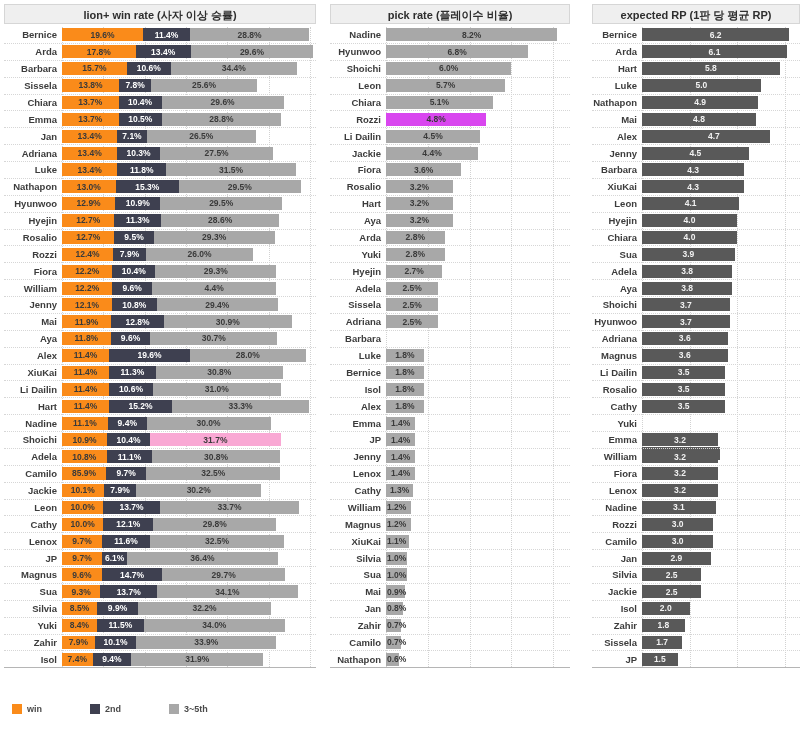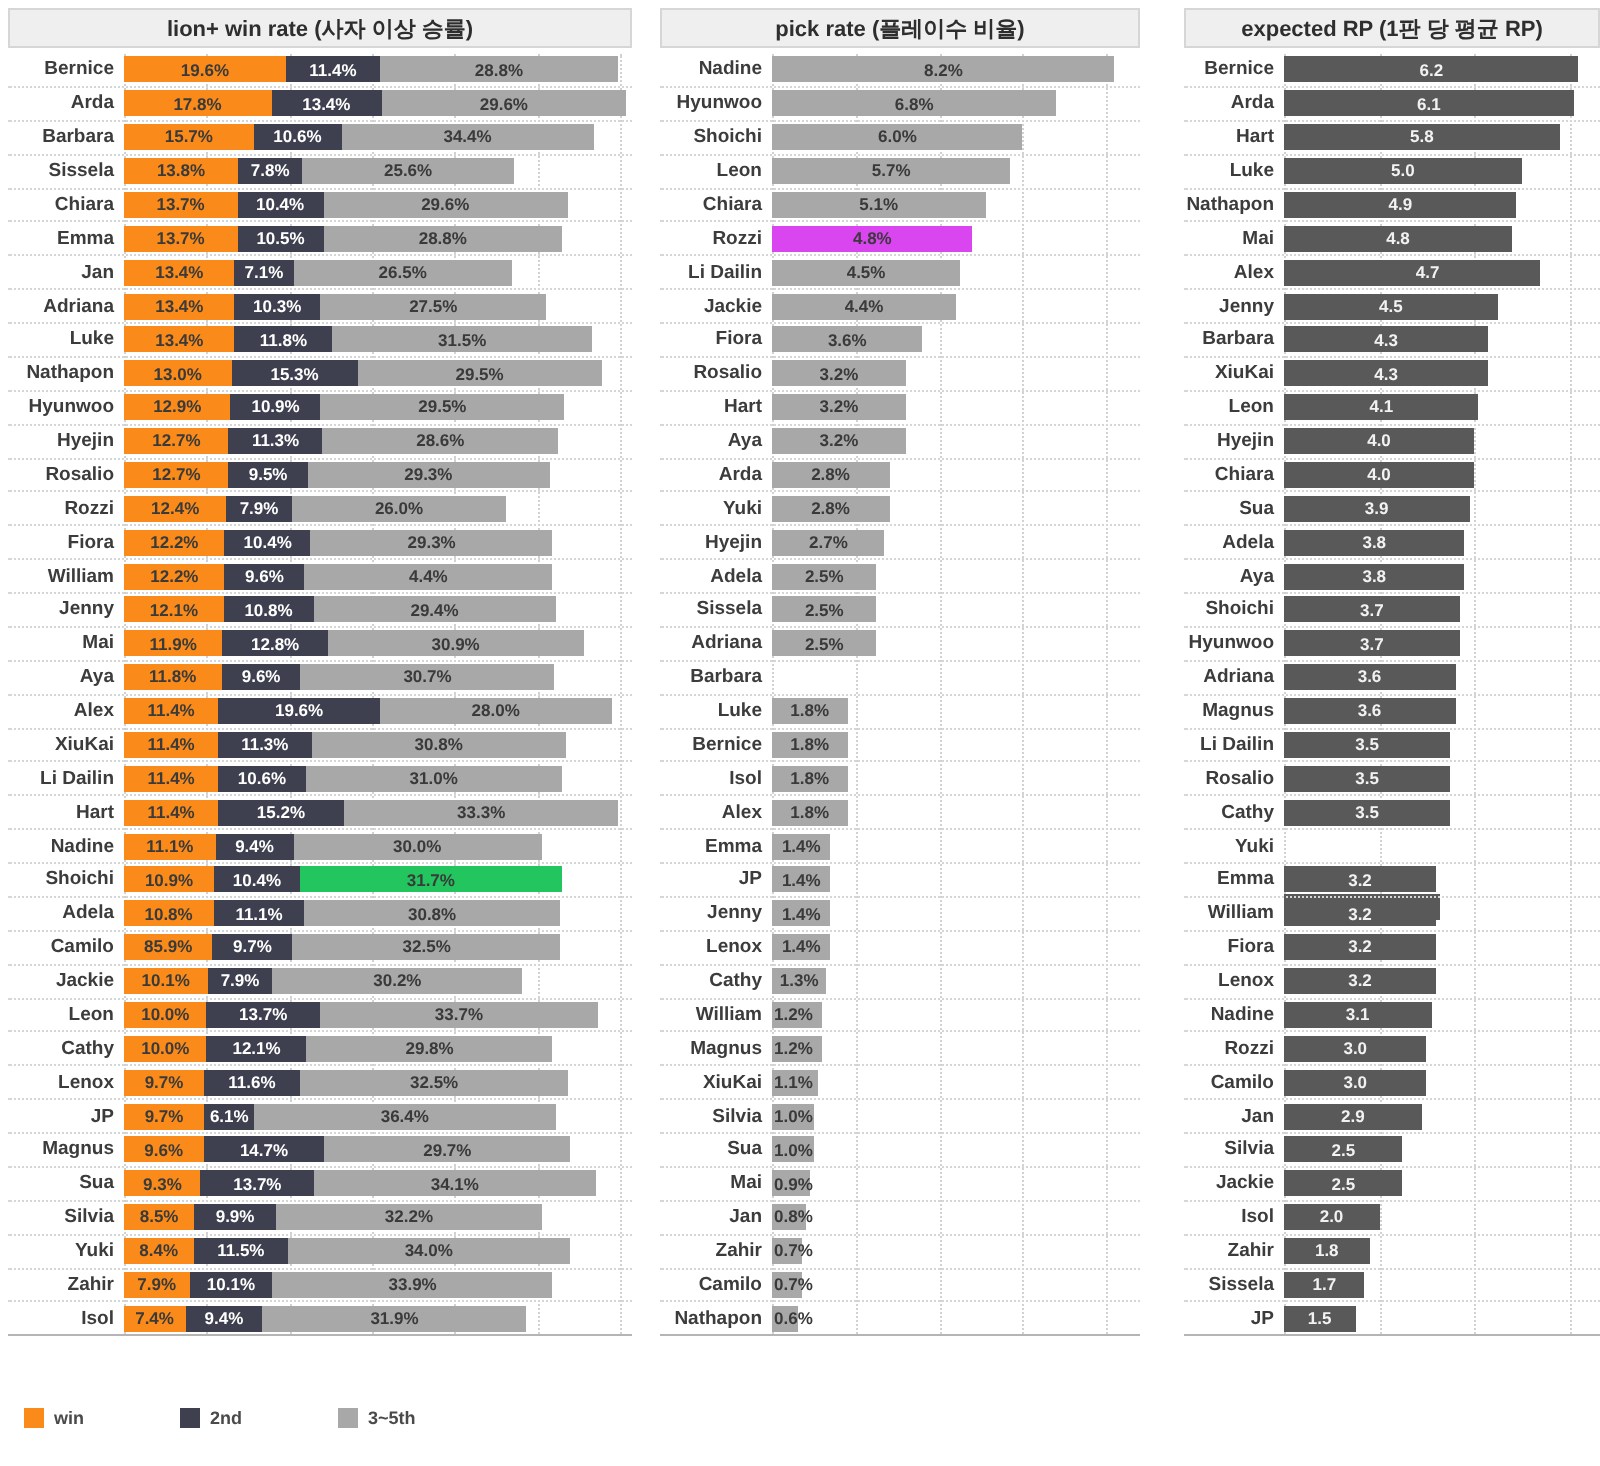--- a/index.html
+++ b/index.html
@@ -395,21 +395,21 @@
           </div>
           <div class="row">
             <div class="rlabel" style="width: 58px;">Shoichi</div>
             <div class="track">
               <div class="seg" style="width: 17.7236%; background: rgb(250, 139, 26);">
                 <div class="val" style="color: rgb(58, 58, 58);">10.9%</div>
               </div>
               <div class="seg" style="width: 16.9106%; background: rgb(62, 64, 80);">
                 <div class="val" style="color: rgb(255, 255, 255);">10.4%</div>
               </div>
-              <div class="seg" style="width: 51.5447%; background: #22c55e;">
+              <div class="seg" style="width: 51.5447%; background: #f9a8d4;">
                 <div class="val" style="color: rgb(58, 58, 58);">31.7%</div>
               </div>
             </div>
           </div>
           <div class="row">
             <div class="rlabel" style="width: 58px;">Adela</div>
             <div class="track">
               <div class="seg" style="width: 17.561%; background: rgb(250, 139, 26);">
                 <div class="val" style="color: rgb(58, 58, 58);">10.8%</div>
               </div>

